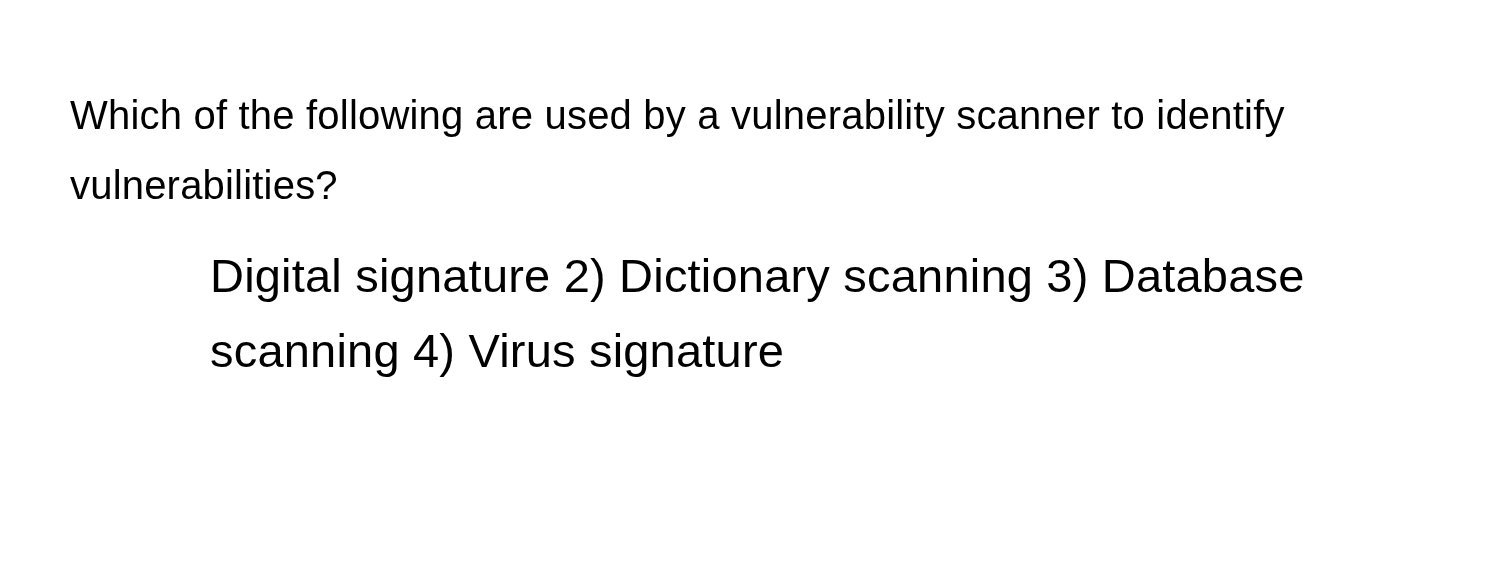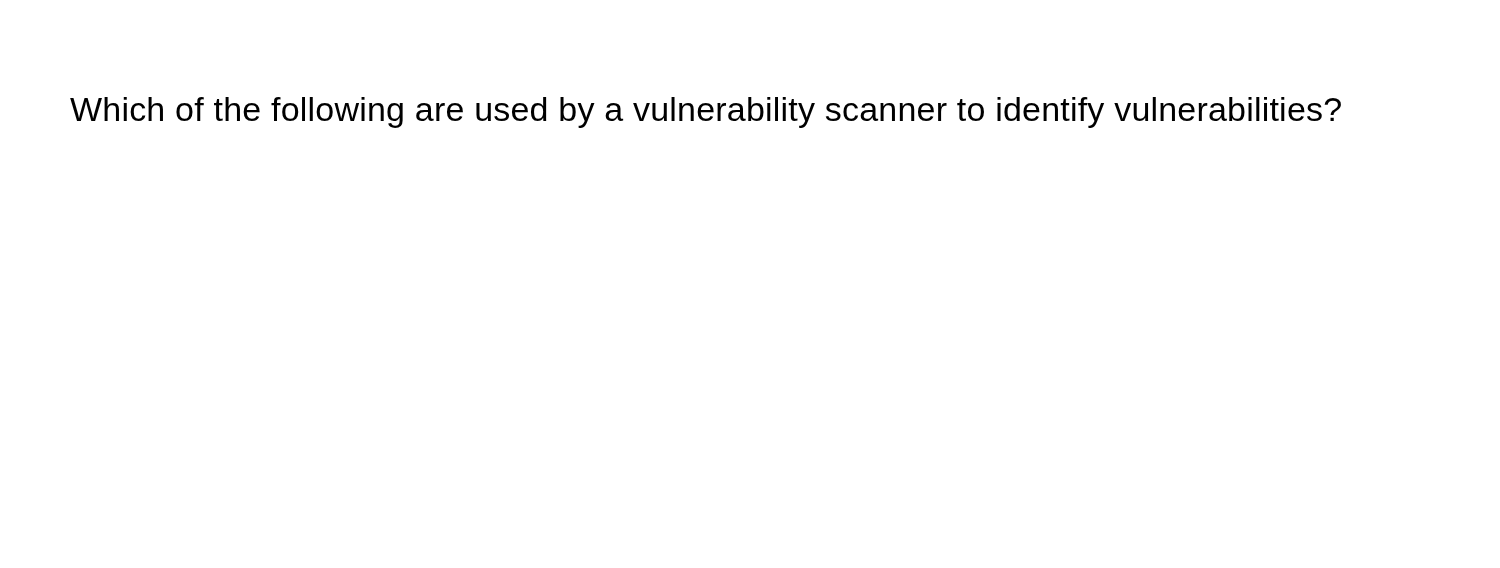--- a/index.html
+++ b/index.html
@@ -11,32 +11,33 @@
       width: 1500px;
       height: 568px;
       background: #ffffff;
       font-family: -apple-system, BlinkMacSystemFont, "Segoe UI", Helvetica, Arial, sans-serif;
       color: #000000;
     }
     .container {
       padding: 80px 70px 0 70px;
     }
     .question {
-      font-size: 34px;
+      font-size: 40px;
       line-height: 1.75;
       font-weight: 400;
       letter-spacing: 0.2px;
     }
     .options {
       font-size: 47px;
       line-height: 1.6;
       font-weight: 400;
       padding-left: 140px;
       margin-top: 18px;
       letter-spacing: 0.2px;
     }
   </style>
 </head>
 <body>
 
 <div class="container">
   <div class="question">Which of the following are used by a vulnerability scanner to identify vulnerabilities?</div>
+  <div class="options">Digital signature 2) Dictionary scanning 3) Database scanning 4) Virus signature</div>
 </div>
 
 </body></html>

